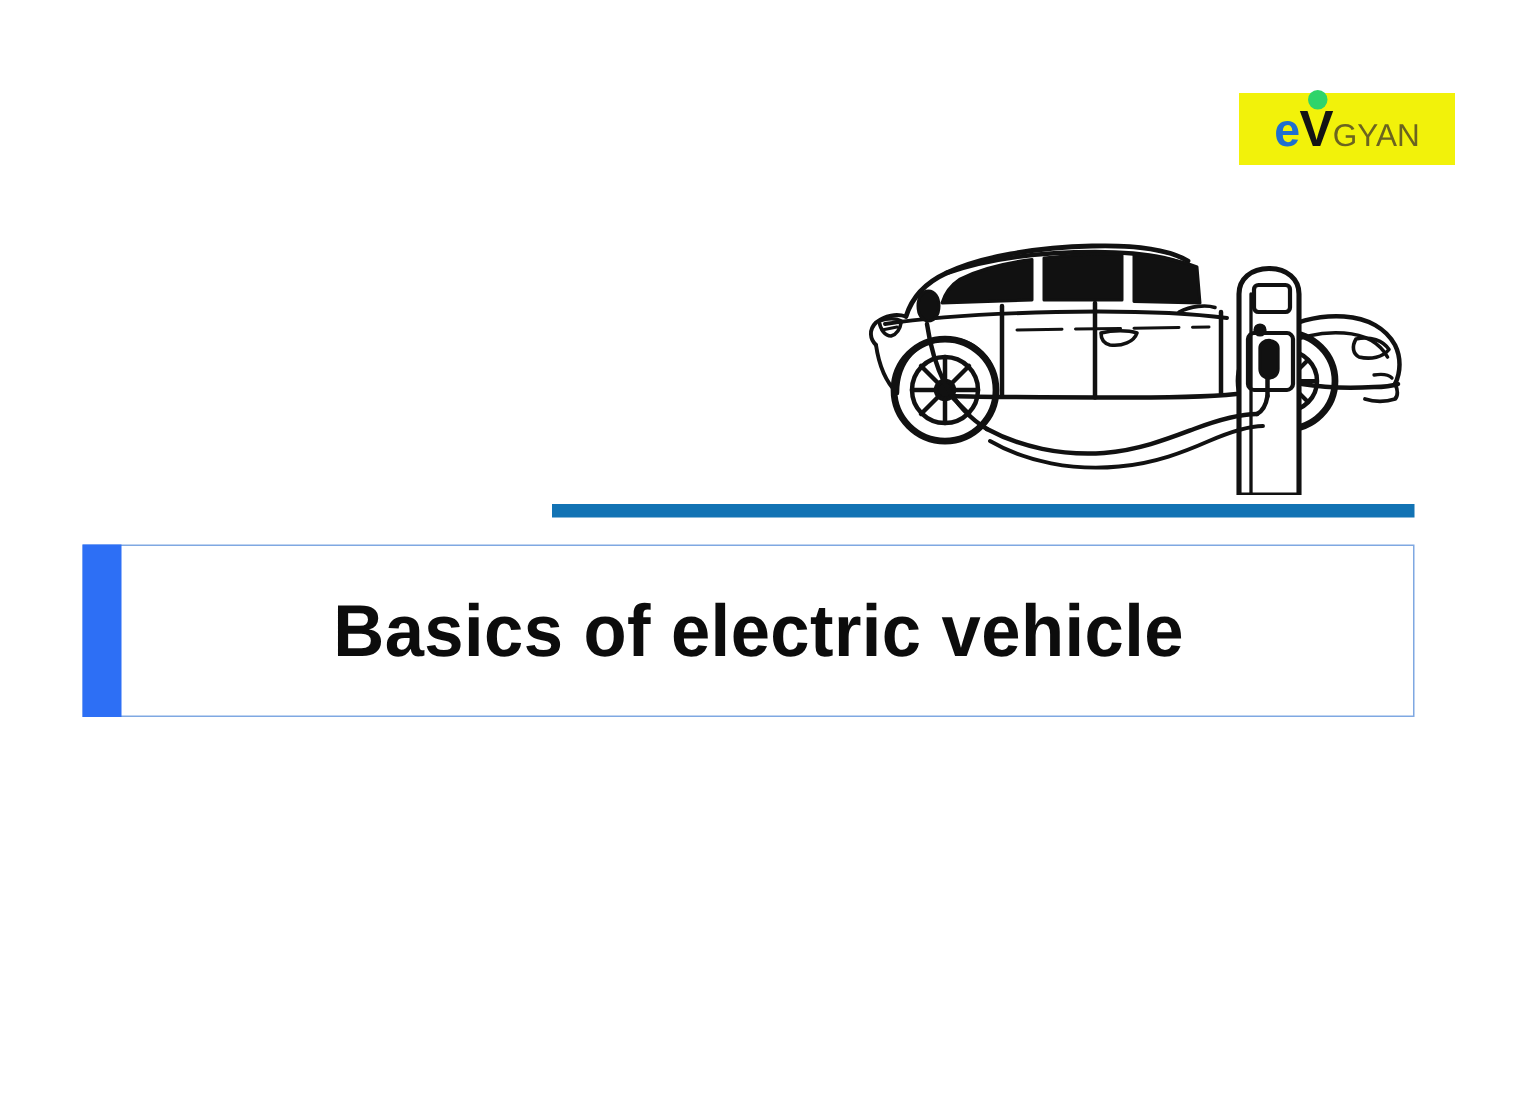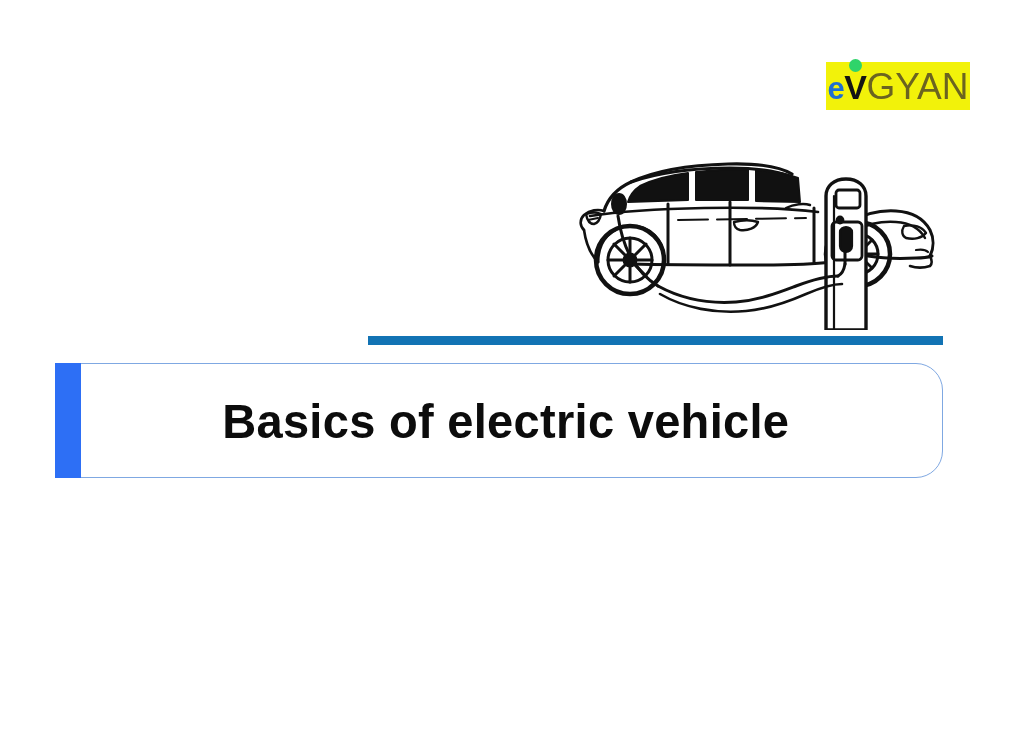--- a/index.html
+++ b/index.html
@@ -44,21 +44,21 @@
     color: #1f6fd0;
     letter-spacing: -0.5px;
   }
   .logo-v {
     font-size: 34px;
     font-weight: 700;
     color: #141414;
     letter-spacing: -0.5px;
   }
   .logo-gyan {
-    font-size: 37px;
+    font-size: 21px;
     font-weight: 400;
     color: #6b6420;
     letter-spacing: 0px;
   }
   #logo-dot {
     position: absolute;
     top: -9px;
     left: 22px;
     width: 13px;
     height: 13px;
@@ -105,21 +105,20 @@
     width: 100%;
     text-align: center;
     white-space: nowrap;
   }
 
   #title-box {
     left: 55px;
     top: 363px;
     width: 888px;
     height: 115px;
-    border-radius: 27px;
   }
   #title-box .accent-bar {
     width: 26px;
     background: #2d6ff5;
   }
   #title-text {
     font-family: "Liberation Sans Narrow", "Liberation Sans", sans-serif;
     font-size: 49px;
     font-weight: 700;
     color: #0c0c0c;

